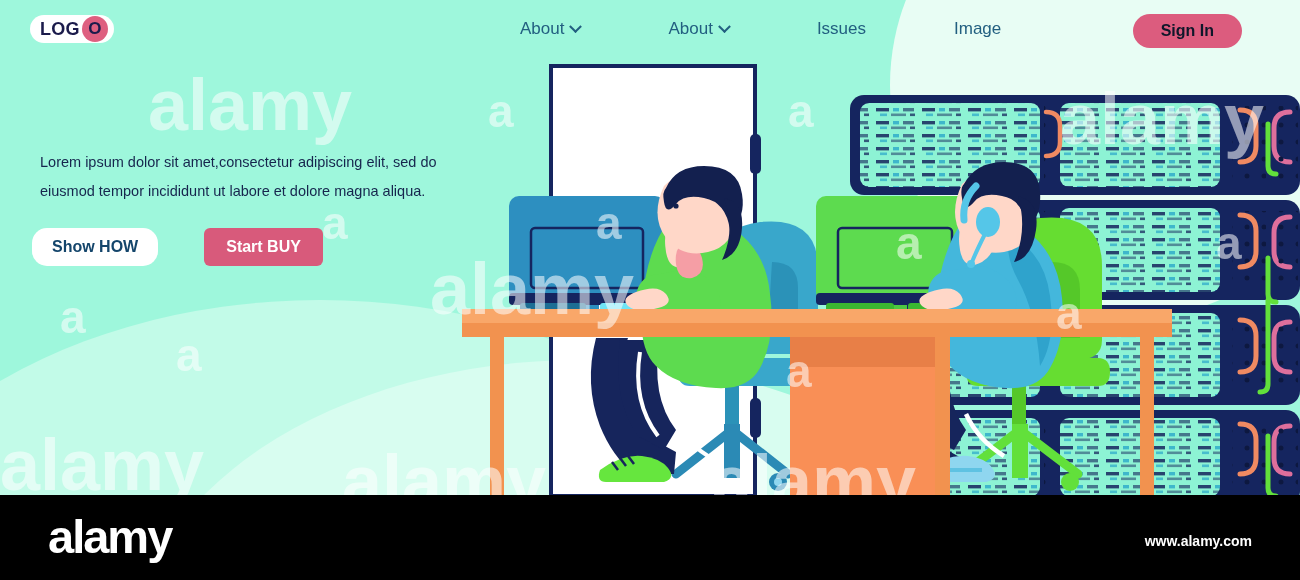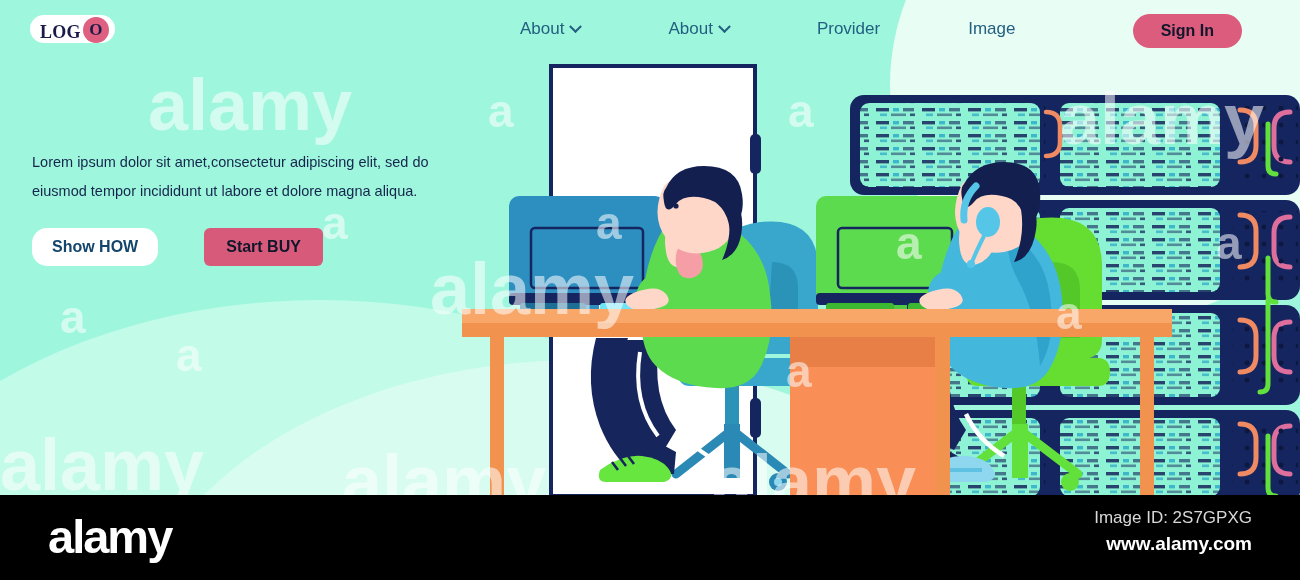--- a/index.html
+++ b/index.html
@@ -35,22 +35,22 @@
 
   
   #header {
     position:absolute; left:0; top:0; width:1300px; height:58px;
     display:flex; align-items:center; z-index:40;
   }
   #logo {
     position:absolute; left:30px; top:15px;
     height:28px; padding:0 6px 0 10px;
     background:#fff; border-radius:14px;
-    display:flex; align-items:flex-end;
-    font-weight:bold; font-size:18px; color:#1b1b4b; letter-spacing:.3px;font-family:Liberation Serif, serif;
+    display:flex; align-items:center;
+    font-weight:bold; font-size:18px; color:#1b1b4b; letter-spacing:.3px;
   }
   #logo .logo-circle {
     width:26px; height:26px; border-radius:50%;
     background:#de5f80; color:#1b1b4b;
     display:flex; align-items:center; justify-content:center;
     font-size:17px; font-weight:bold; margin-left:2px;
   }
   #nav { position:absolute; left:520px; top:0; height:58px; display:flex; align-items:center; gap:88px; }
   .nav-item {
     display:flex; align-items:center; gap:7px;
@@ -65,30 +65,30 @@
     font-family:"Liberation Sans", sans-serif;
   }
 
   
   #hero { position:absolute; left:32px; top:130px; width:460px; z-index:30; }
   #hero h1 {
     font-size:43px; line-height:1.25; color:#1a7da8; font-weight:bold; letter-spacing:-.5px;
   }
   #hero h1 .l2 { display:block; }
   #hero p {
-    margin-top:18px; font-size:14.5px; line-height:2.0; color:#16254d; max-width:425px;
+    margin-top:18px; font-size:14.5px; line-height:2.0; color:#16254d; max-width:425px;margin-left:8px;
   }
   #cta { margin-top:22px; display:flex; align-items:center; gap:46px; }
   #btn-how {
     background:#fff; color:#14456b; border:none; border-radius:15px;
     padding:10px 20px; font-size:16px; font-weight:bold; cursor:pointer;
     font-family:"Liberation Sans", sans-serif;
   }
   #btn-buy {
-    background:#d85a7b; color:#0f172a; border:none; border-radius:6px;
+    background:#d85a7b; color:#ffffff; border:none; border-radius:6px;
     padding:10px 22px; font-size:16px; font-weight:bold; cursor:pointer;
     font-family:"Liberation Sans", sans-serif;
   }
 
   
   #illo { position:absolute; left:0; top:0; width:1300px; height:495px; z-index:10; }
 
   
   .wm {
     position:absolute; color:rgba(255,255,255,.55);
@@ -105,21 +105,21 @@
     position:absolute; left:48px; top:14px;
     color:#fff; font-size:47px; font-weight:bold; letter-spacing:-2px;
     font-family:"Liberation Sans", sans-serif;
   }
   #alamy-id {
     position:absolute; right:48px; top:13px;
     color:#d8d8d8; font-size:17px;
   }
   #alamy-url {
     position:absolute; right:48px; top:38px;
-    color:#fff; font-size:19px; font-weight:bold;
+    color:#fff; font-size:14px; font-weight:bold;
   }
 </style>
 </head>
 <body>
 
 <div id="page">
 
   <div class="bg-circle-tr"></div>
   <div class="bg-wave-bl"></div>
   <div class="bg-wave-bl2"></div>
@@ -314,21 +314,21 @@
     <div id="nav">
       <div class="nav-item">
         <span>About</span>
         <span class="chev"></span>
       </div>
       <div class="nav-item">
         <span>About</span>
         <span class="chev"></span>
       </div>
       <div class="nav-item">
-        <span>Provider</span>
+        <span>Issues</span>
       </div>
       <div class="nav-item">
         <span>Image</span>
       </div>
     </div>
 
     <button id="signin">Sign In</button>
   </div>
 
   <div id="hero">
@@ -353,15 +353,14 @@
   <div class="wm" style="left:1056px; top:286px; font-size:46px;">a</div>
   <div class="wm" style="left:176px; top:328px; font-size:46px;">a</div>
   <div class="wm" style="left:0px; top:424px; font-size:72px;">alamy</div>
   <div class="wm" style="left:342px; top:440px; font-size:72px;">alamy</div>
   <div class="wm" style="left:712px; top:440px; font-size:72px;">alamy</div>
 
 </div>
 
 <div id="alamybar">
   <div id="alamy-logo">alamy</div>
-  <div id="alamy-id">Image ID: 2S7GPXG</div>
   <div id="alamy-url">www.alamy.com</div>
 </div>
 
 </body></html>

